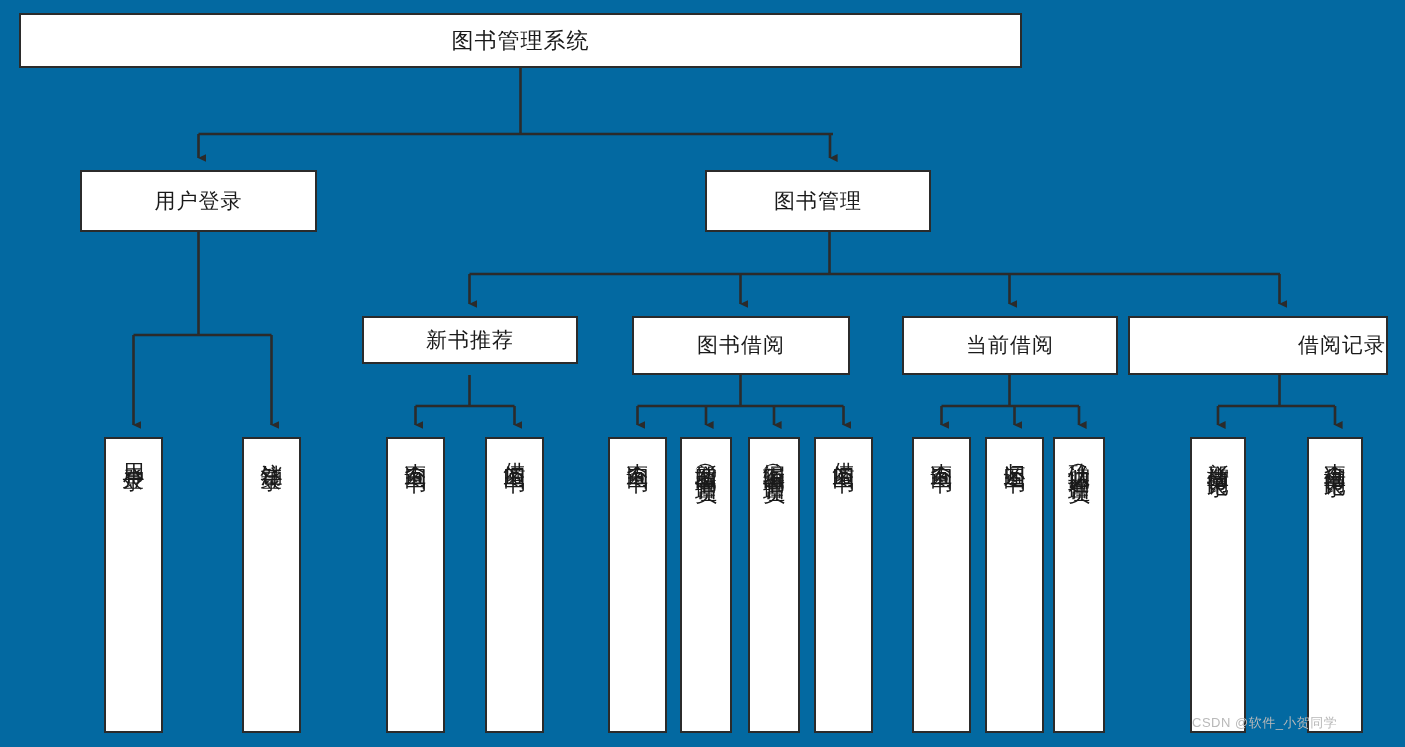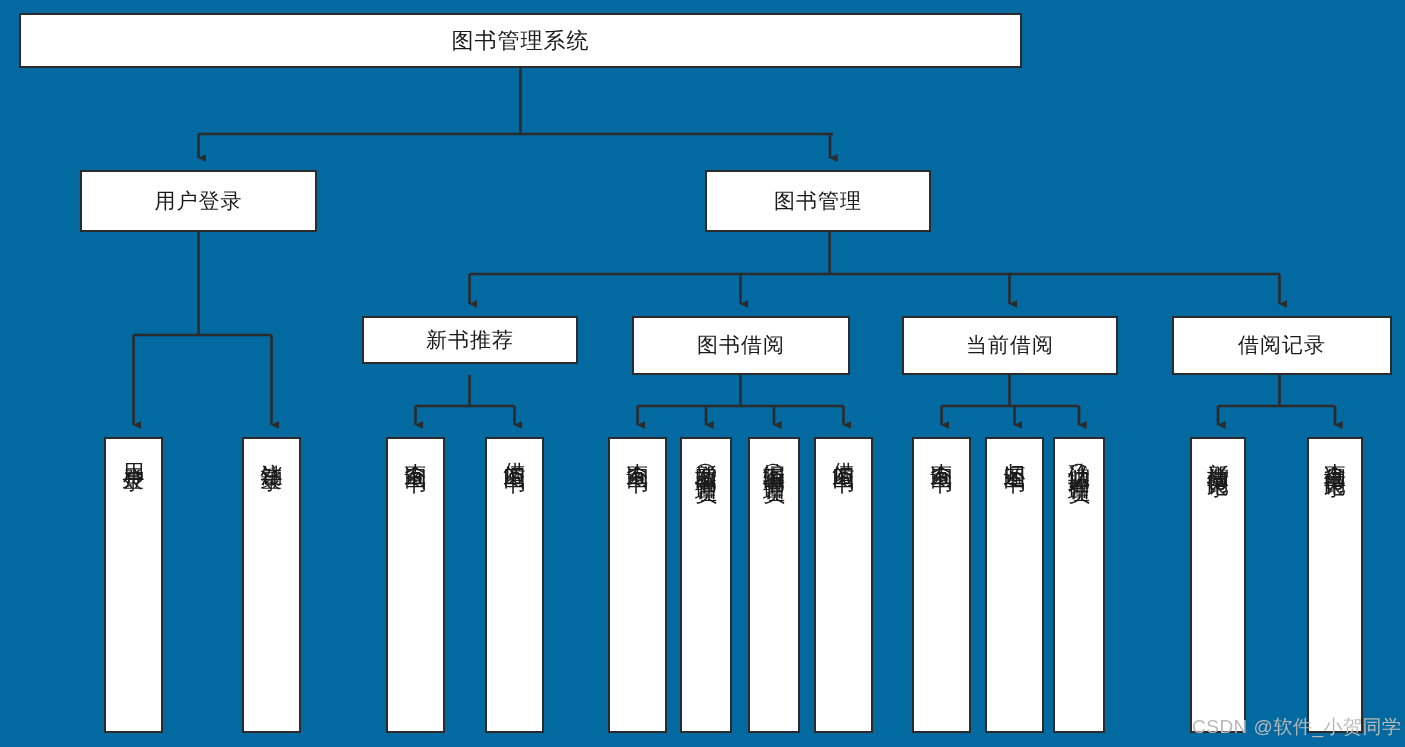--- a/index.html
+++ b/index.html
@@ -26,21 +26,21 @@
     writing-mode:vertical-rl;
     text-orientation:upright;
     font-size:22px;
     letter-spacing:3px;
     line-height:1;
     margin:0 auto;
   }
   #root-node .label{font-size:22px;}
   .watermark{
     position:absolute;
-    font-size:19px;
+    font-size:13px;
     color:#b9b9b9;
     white-space:nowrap;
     letter-spacing:0.5px;
   }
 </style>
 </head>
 <body>
 
 <div id="canvas">
 
@@ -108,21 +108,21 @@
 
   <div class="node horiz" style="left: 362px; top: 316px; width: 216px; height: 48px;">
     <span class="label">新书推荐</span>
   </div>
   <div class="node horiz" style="left: 902px; top: 316px; width: 216px; height: 59px;">
     <span class="label">当前借阅</span>
   </div>
   <div class="node horiz" style="left: 632px; top: 316px; width: 218px; height: 59px;">
     <span class="label">图书借阅</span>
   </div>
-  <div class="node horiz" style="left: 1172px; top: 316px; width: 220px; height: 59px;">
+  <div class="node horiz" style="left: 1128px; top: 316px; width: 260px; height: 59px; justify-content: flex-end;">
     <span class="label">借阅记录</span>
   </div>
 
   <div class="node vert" style="left: 104px; top: 437px; width: 59px; height: 296px;">
     <span class="label">用户登录</span>
   </div>
   <div class="node vert" style="left: 242px; top: 437px; width: 59px; height: 296px;">
     <span class="label">注销登录</span>
   </div>
   <div class="node vert" style="left: 386px; top: 437px; width: 59px; height: 296px;">

